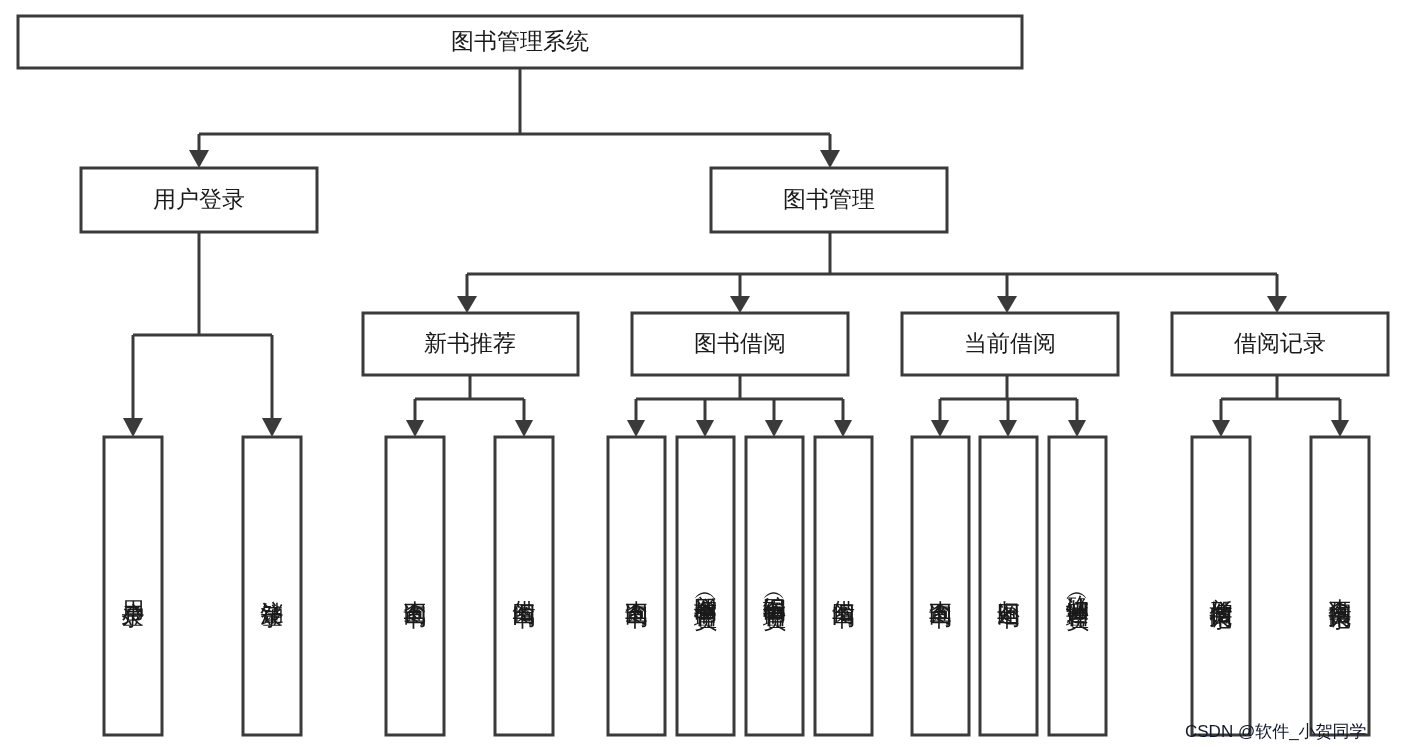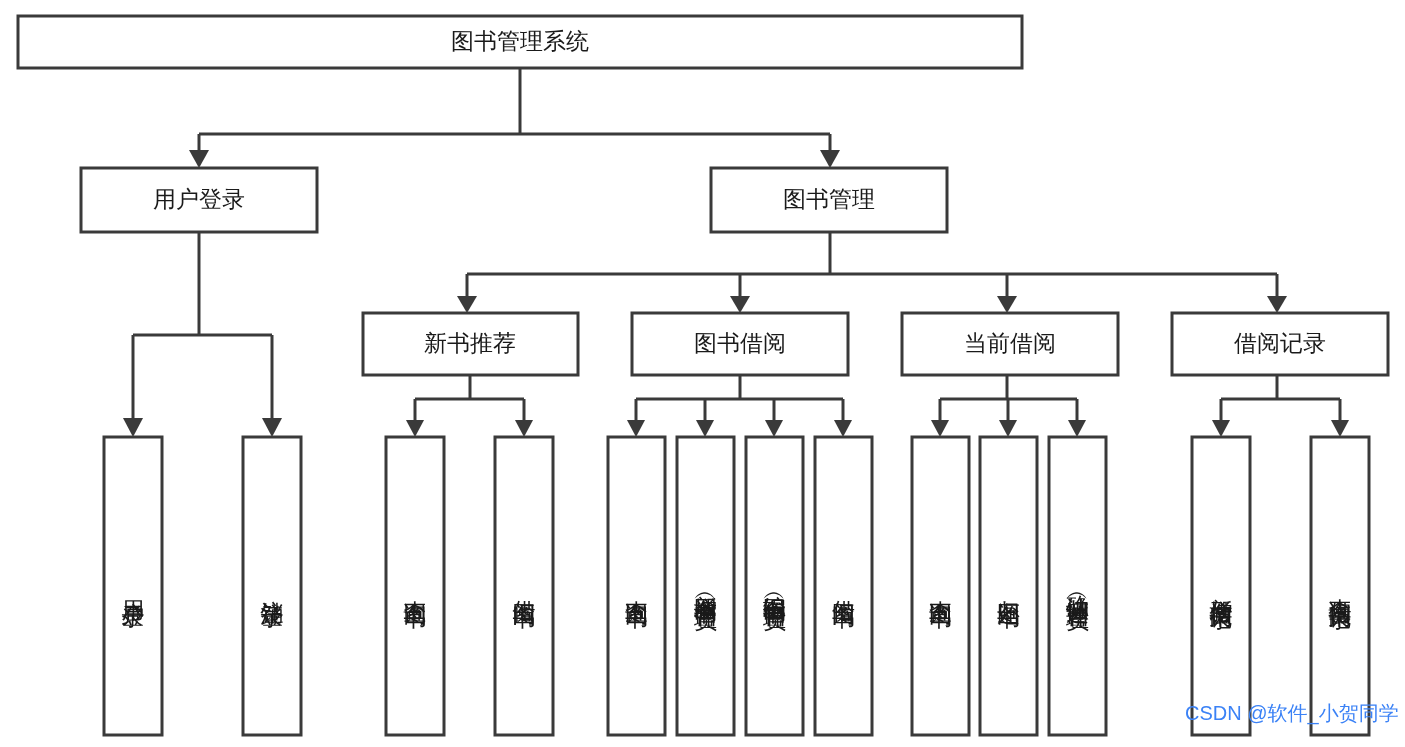--- a/index.html
+++ b/index.html
@@ -59,24 +59,24 @@
     line-height: 1;
     display: flex;
     align-items: center;
     justify-content: center;
     white-space: nowrap;
     pointer-events: none;
   }
   .watermark {
     position: absolute;
     left: 1185px;
-    top: 700px;
-    font-family: "Liberation Sans", "DejaVu Sans", sans-serif;
-    font-size: 20px;
-    color: #3b82f6;
+    top: 720px;
+    font-family: "Liberation Sans", "DejaVu Sans", sans-serif;
+    font-size: 17px;
+    color: #0f172a;
     white-space: nowrap;
   }
 </style>
 </head>
 <body>
 
 <div id="diagram-root">
 
   <svg class="diagram-svg" viewBox="0 0 1405 747" xmlns="http://www.w3.org/2000/svg">
 

